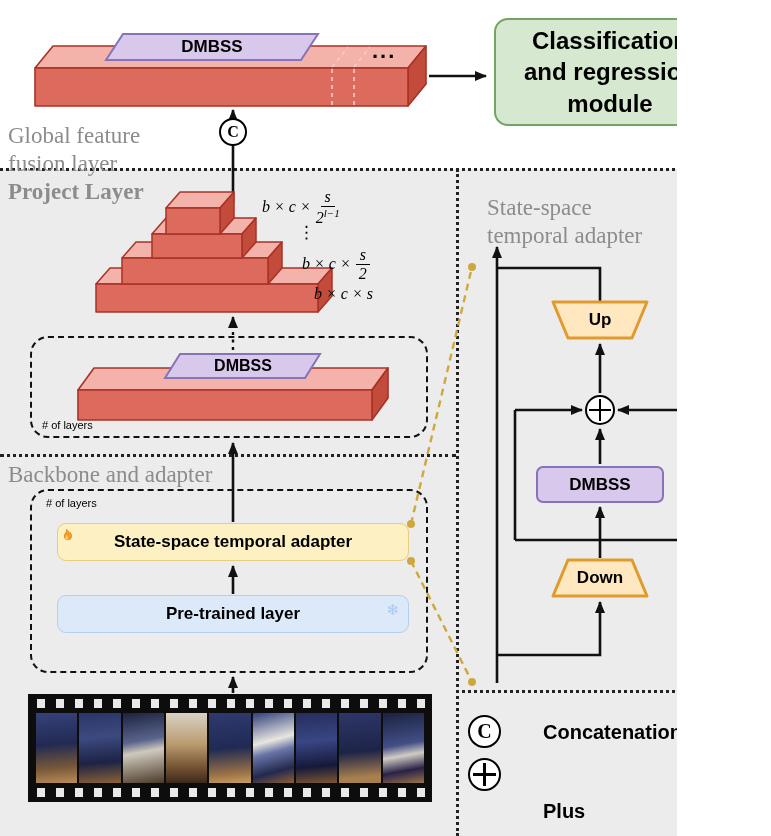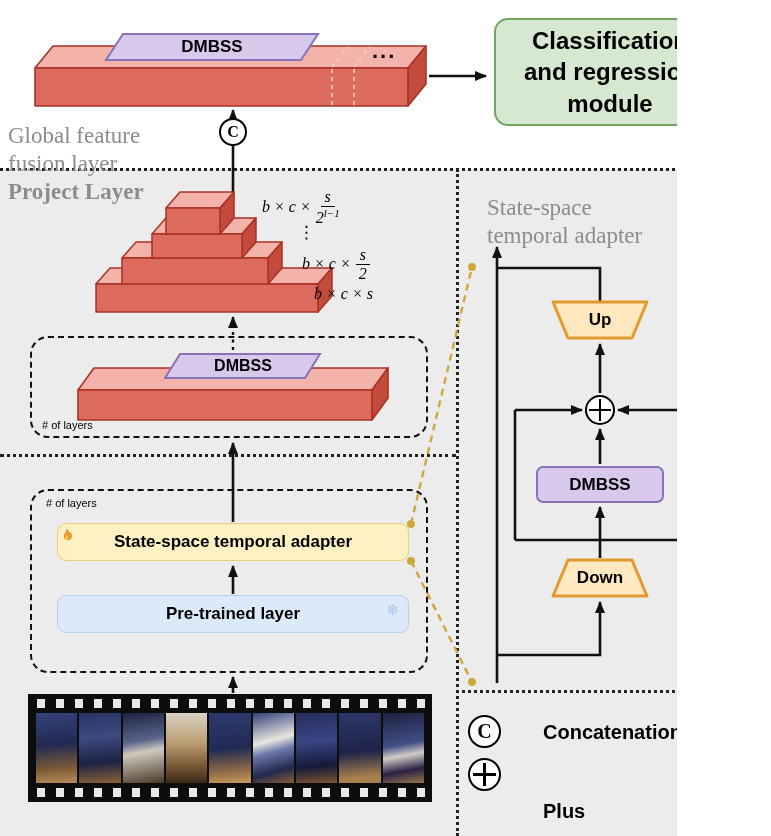--- a/index.html
+++ b/index.html
@@ -187,20 +187,21 @@
     </span>
   </div>
   <div class="math" style="left:314px;top:285px;">
       <span>b × c × s</span>
     </div>
 
   <div class="dashed-box" style="left:30px;top:336px;width:398px;height:102px;"></div>
   <div class="chip-text" style="left:180px;top:353px;width:126px;height:25px;font-size:16px;">DMBSS</div>
   <div class="layers-note" style="left:42px;top:419px;"># of layers</div>
 
+  <div class="section-label" style="left:8px;top:461px;">Backbone and adapter</div>
   <div class="dashed-box" style="left:30px;top:489px;width:398px;height:184px;"></div>
   <div class="layers-note" style="left:46px;top:497px;"># of layers</div>
 
   <div class="pill pill-yellow" style="left:57px;top:523px;width:352px;height:38px;">
     <span>State-space temporal adapter</span>
     <svg class="flame" viewBox="0 0 24 24">
       <path d="M12 2c1.2 4.2-3.2 5.4-3.2 9.4a5.2 5.2 0 0 0 10.4 0c0-2.2-1.1-3.4-2.2-5.4-.9 2.1-2.1 2.4-2.1 2.4 1-3.2-.8-5-2.9-6.4z" fill="#f59e2a" stroke="#d97b16" stroke-width="1"></path>
       <path d="M12 9.5c.5 2.4-1.6 3-1.6 5a1.9 1.9 0 1 0 3.8 0c0-1.6-1.2-2.6-2.2-5z" fill="#ffd75e"></path>
     </svg>
   </div>

